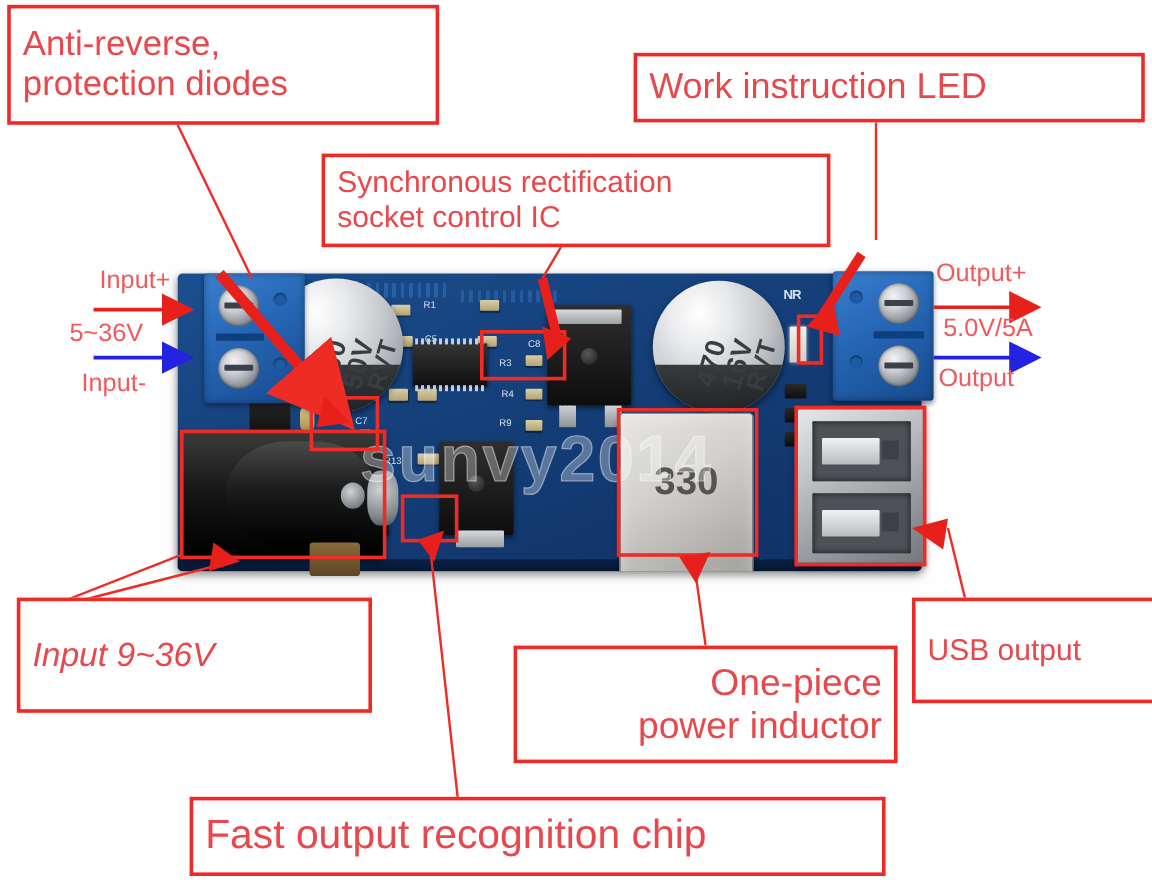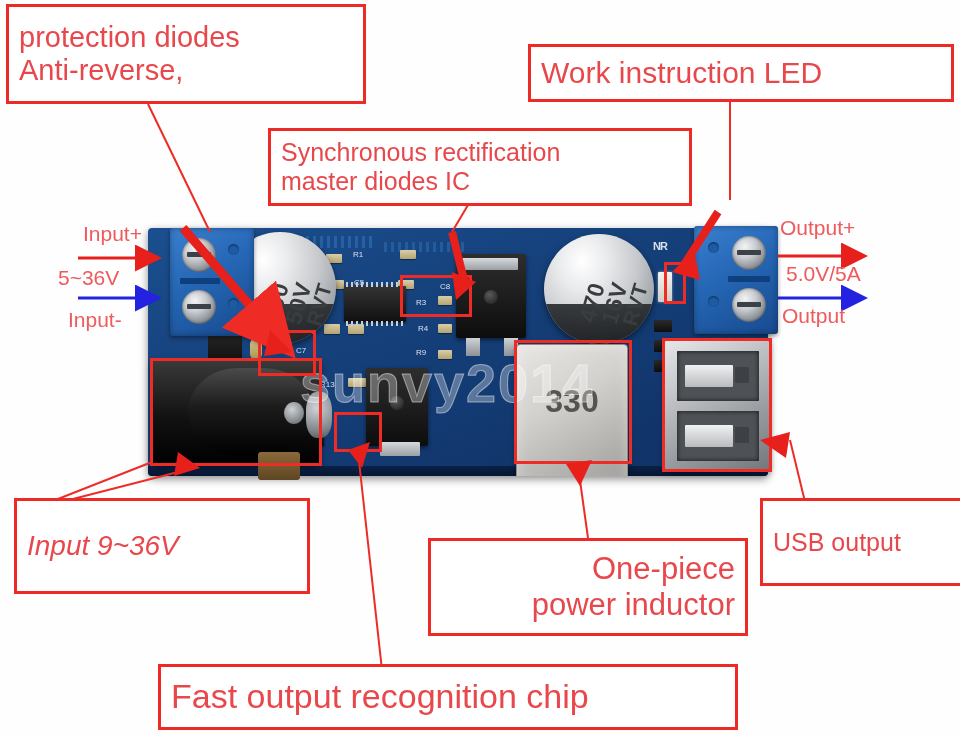--- a/index.html
+++ b/index.html
@@ -392,27 +392,27 @@
 
 <div class="ioLabel" style="left:68px;top:222px;font-size:21px;margin-left:15px;">Input+</div>
 <div class="ioLabel" style="left:58px;top:266px;font-size:21px;">5~36V</div>
 <div class="ioLabel" style="left:68px;top:308px;font-size:21px;">Input-</div>
 
 <div class="ioLabel" style="left:780px;top:216px;font-size:21px;">Output+</div>
 <div class="ioLabel" style="left:786px;top:262px;font-size:21px;">5.0V/5A</div>
 <div class="ioLabel" style="left:782px;top:304px;font-size:21px;">Output</div>
 
 <div class="callout" style="left:6px;top:4px;width:360px;height:100px;font-size:29px;">
+  <span class="ln">Anti-reverse,</span>
   <span class="ln">protection diodes</span>
-  <span class="ln">Anti-reverse,</span>
 </div>
 
 <div class="callout" style="left:268px;top:128px;width:424px;height:78px;font-size:25px;">
   <span class="ln">Synchronous rectification</span>
-  <span class="ln">master diodes IC</span>
+  <span class="ln">socket control IC</span>
 </div>
 
 <div class="callout" style="left:528px;top:44px;width:426px;height:58px;font-size:30px;justify-content:center;">
   <span class="ln">Work instruction LED</span>
 </div>
 
 <div class="callout" style="left:14px;top:498px;width:296px;height:96px;font-size:25px;">
   <span class="ln" style="font-size:28px;font-style:italic;">Input 9~36V</span>
 </div>
 

